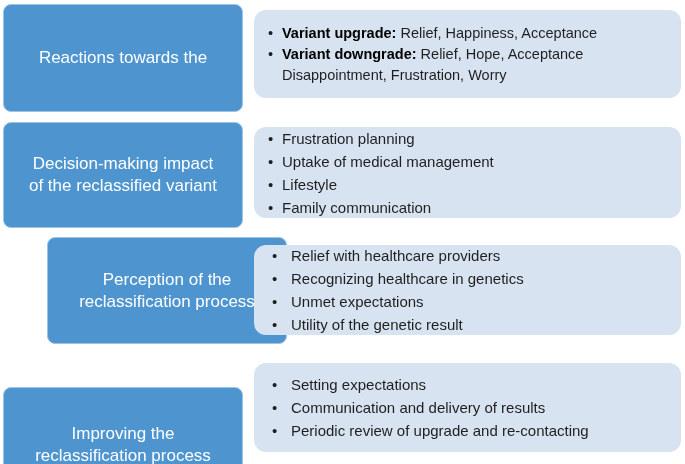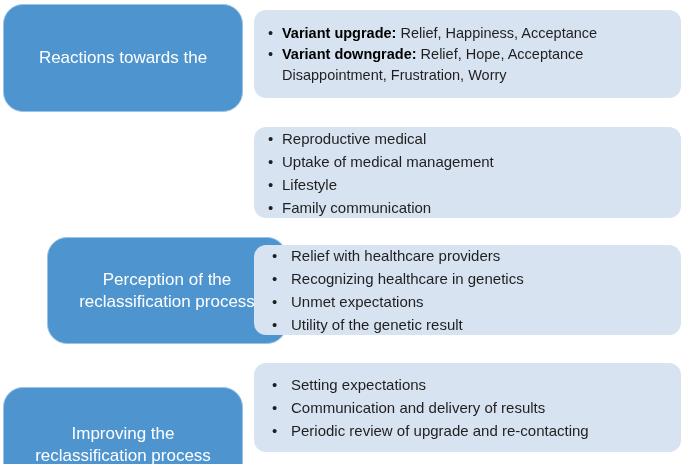--- a/index.html
+++ b/index.html
@@ -13,21 +13,21 @@
   }
 
   
   .leftbox {
     position: absolute;
     left: 3px;
     width: 240px;
     box-sizing: border-box;
     background: var(--primary-box, #4e95d0);
     border: 1px solid var(--primary-box-border, #9dc3e6);
-    border-radius: 20px;
+    border-radius: 8px;
     display: flex;
     flex-direction: column;
     align-items: center;
     justify-content: center;
     text-align: center;
   }
   .l1 { top: 4px;   height: 108px; }
   .l2 { top: 122px; height: 106px; }
   .l3 { top: 237px; height: 107px; margin-left: 44px; }
   .l4 { top: 352px; height: 115px; margin-top: 35px; }
@@ -91,25 +91,29 @@
         <span class="dot">•</span>
         <span class="txt"><span class="b">Variant upgrade:</span><span> Relief, Happiness, Acceptance</span></span>
       </li>
       <li>
         <span class="dot">•</span>
         <span class="txt"><span class="b">Variant downgrade:</span><span> Relief, Hope, Acceptance</span><div>Disappointment, Frustration, Worry</div></span>
       </li>
     </ul>
   </div>
 
+  <div class="leftbox l2">
+    <div class="title-line">Decision-making impact</div>
+    <div class="title-line">of the reclassified variant</div>
+  </div>
   <div class="rightbox r2">
     <ul class="blist">
       <li>
         <span class="dot">•</span>
-        <span class="txt">Reproductive medical</span>
+        <span class="txt">Frustration planning</span>
       </li>
       <li>
         <span class="dot">•</span>
         <span class="txt">Uptake of medical management</span>
       </li>
       <li>
         <span class="dot">•</span>
         <span class="txt">Lifestyle</span>
       </li>
       <li>

